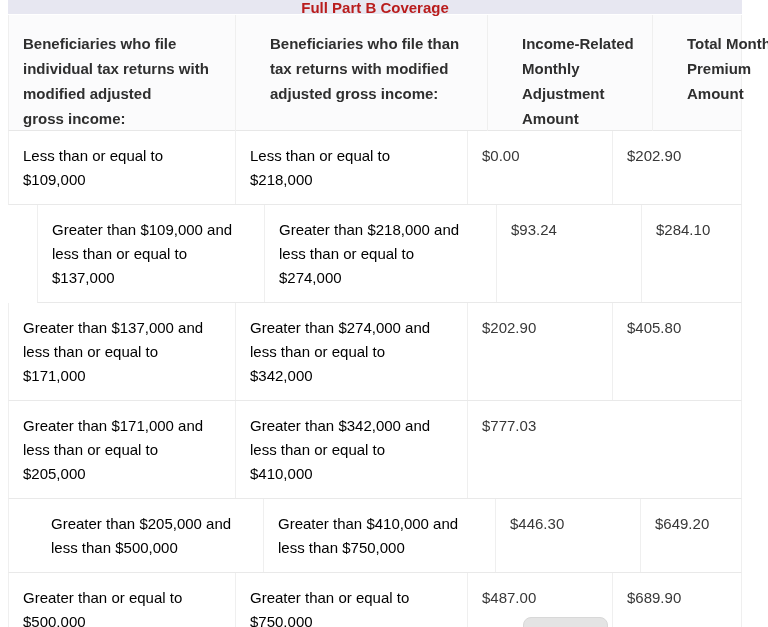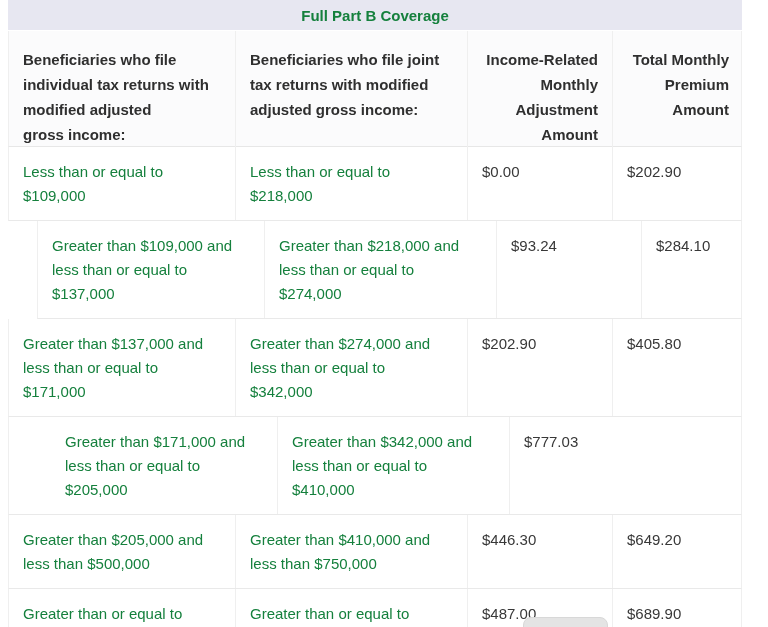--- a/index.html
+++ b/index.html
@@ -14,73 +14,74 @@
     width: 768px; height: 627px;
     background: #ffffff;
     overflow: hidden;
   }
   .tablewrap {
     position: absolute;
     left: 8px; top: 0;
     width: 734px;
   }
   .title-bar {
-    height: 30px;
+    height: 14px;
     background: #e7e7f1;
     display: flex;
     align-items: center;
     justify-content: center;
     font-size: 15px;
     font-weight: 700;
-    color: #15803d;
+    color: #b91c1c;
     margin-bottom: 1px;
   }
   .grid-row {
     display: grid;
     grid-template-columns: 227px 232px 145px 130px;
     border-left: 1px solid #efefef;
     border-right: 1px solid #efefef;
   }
   .header-row {
     background: #fbfbfc;
     height: 116px;
     border-bottom: 1px solid #e7e7e7;
+    gap: 20px;
   }
   .header-cell {
     padding: 16px 14px 0 14px;
     font-size: 15px;
     font-weight: 700;
     color: #2f2f2f;
     line-height: 25px;
     white-space: pre-line;
     border-right: 1px solid #efefef;
   }
   .header-cell:last-child { border-right: none; }
-  .header-cell.center { text-align: right; }
+  .header-cell.center { text-align: left; }
   .body-row {
     background: #ffffff;
     border-bottom: 1px solid #e9e9e9;
   }
   .body-row:last-child { border-bottom: none; }
   .cell {
     padding: 13px 14px 12px 14px;
     font-size: 15px;
     font-weight: 400;
-    color: #15803d;
+    color: #000000;
     line-height: 24px;
     white-space: pre-line;
     border-right: 1px solid #efefef;
   }
   .cell:last-child { border-right: none; }
   .cell.amount { text-align: left; color: #383838; }
   .r1 { min-height: 73px; }
   .r2 { min-height: 93px; margin-left: 29px; }
   .r3 { min-height: 92px; }
-  .r4 { min-height: 90px; padding-left: 42px; }
-  .r5 { min-height: 73px; }
+  .r4 { min-height: 90px; }
+  .r5 { min-height: 73px; padding-left: 28px; }
   .r6 { min-height: 90px; }
   .partial-button {
     position: absolute;
     left: 523px; top: 617px;
     width: 85px; height: 26px;
     background: #e4e4e4;
     border: 1px solid #d8d8d8;
     border-radius: 8px;
   }
 </style>
@@ -92,21 +93,21 @@
 
     <div class="title-bar">
       <span>Full Part B Coverage</span>
     </div>
 
     <div class="grid-row header-row">
       <div class="header-cell">Beneficiaries who file
 individual tax returns with
 modified adjusted
 gross income:</div>
-      <div class="header-cell">Beneficiaries who file joint
+      <div class="header-cell">Beneficiaries who file than
 tax returns with modified
 adjusted gross income:</div>
       <div class="header-cell center">Income-Related
 Monthly
 Adjustment
 Amount</div>
       <div class="header-cell center">Total Monthly
 Premium
 Amount</div>
     </div>

